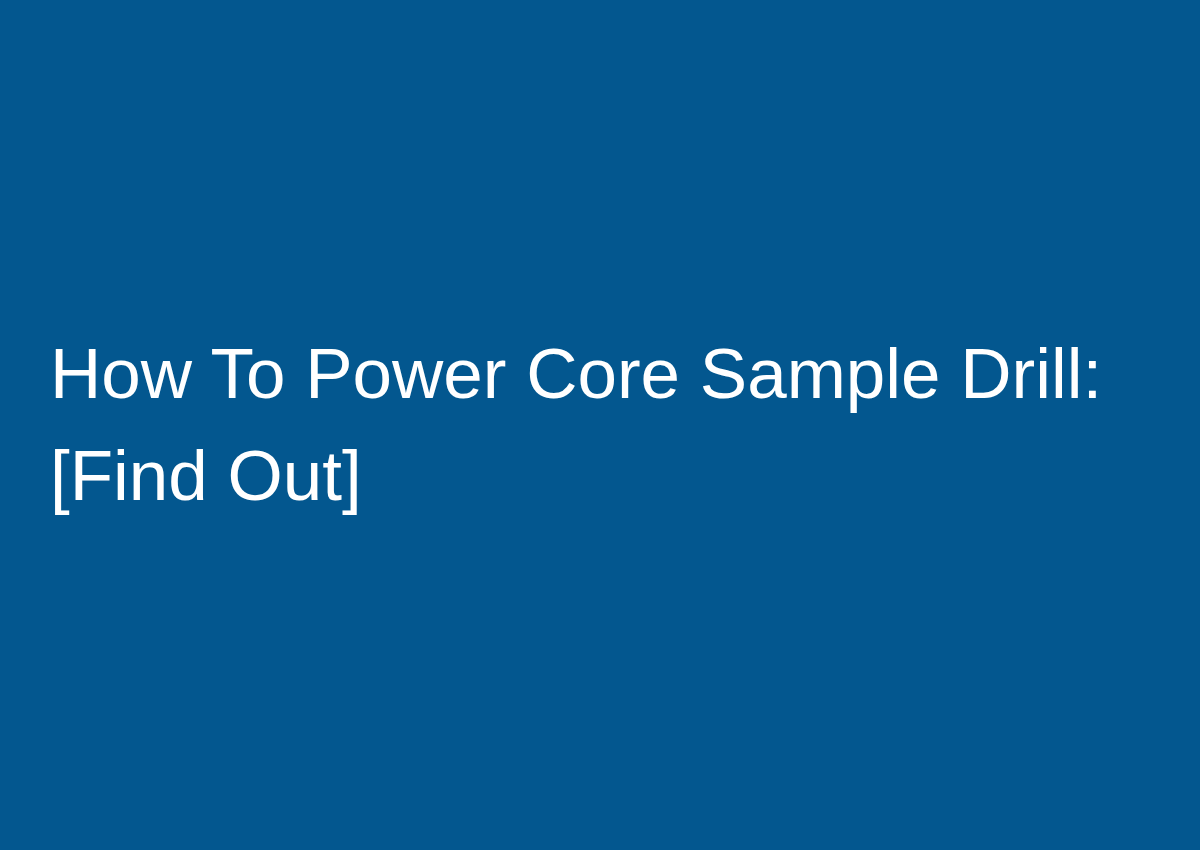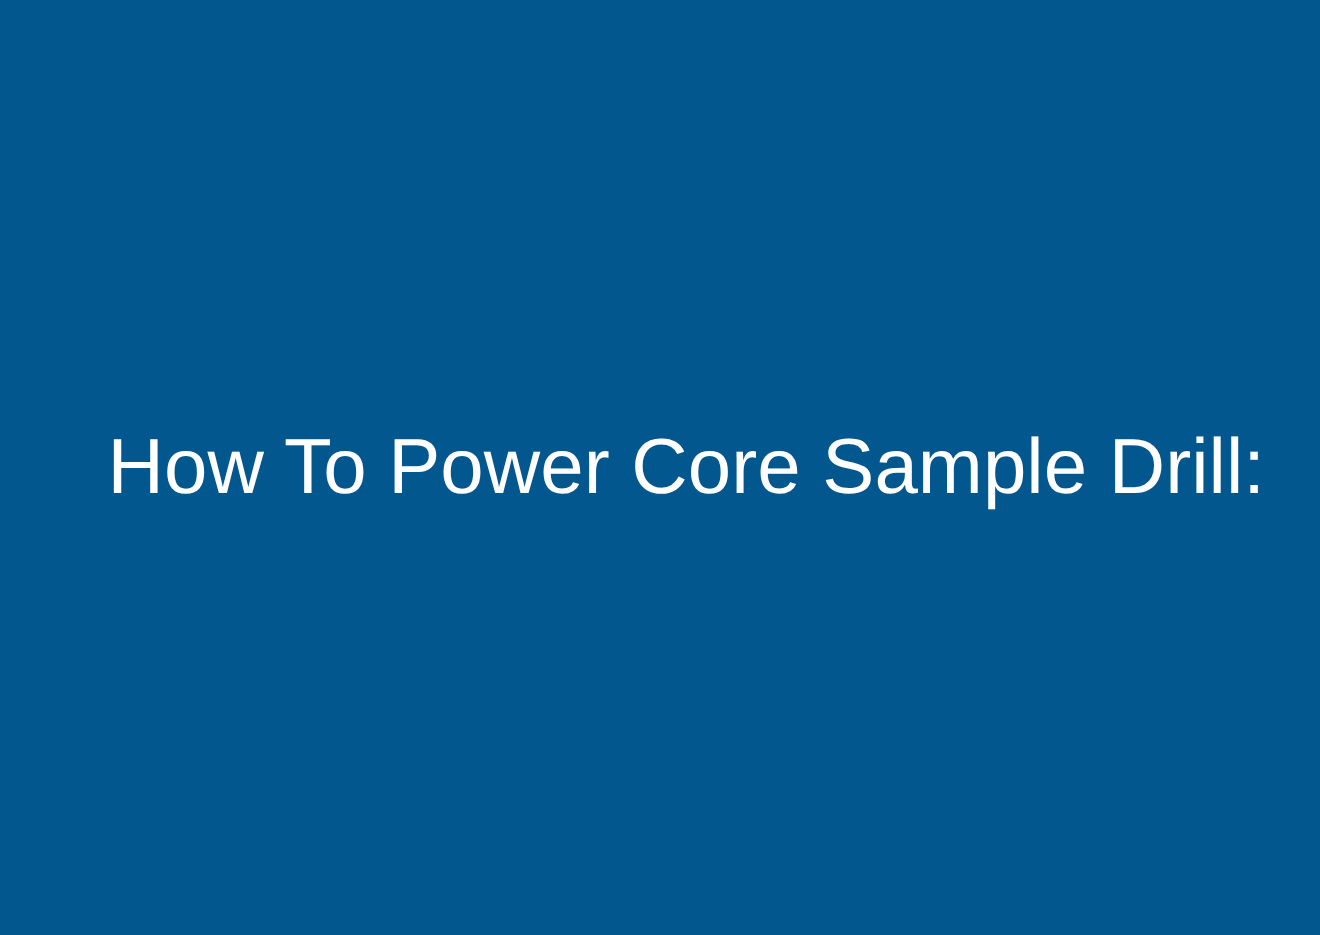--- a/index.html
+++ b/index.html
@@ -36,34 +36,35 @@
 
   .hero-title {
     margin: 0;
     padding: 0;
     font-family: "Liberation Sans", sans-serif;
     font-size: 71px;
     line-height: 102px;
     font-weight: 400;
     letter-spacing: 0px;
     color: #ffffff;
-    text-align: right;
+    text-align: left;
     white-space: normal;
     word-break: normal;
   }
 
   .hero-title .title-line {
     display: block;
   }
 </style>
 </head>
 <body style="background: rgb(3, 87, 143);">
 
 <div class="hero-card" style="background-color: rgb(3, 87, 143);">
 
   <div class="hero-inner">
 
     <h1 class="hero-title" style="color: rgb(255, 255, 255);">
       <span class="title-line">How To Power Core Sample Drill:</span>
+      <span class="title-line">[Find Out]</span>
     </h1>
 
   </div>
 </div>
 
 </body></html>

